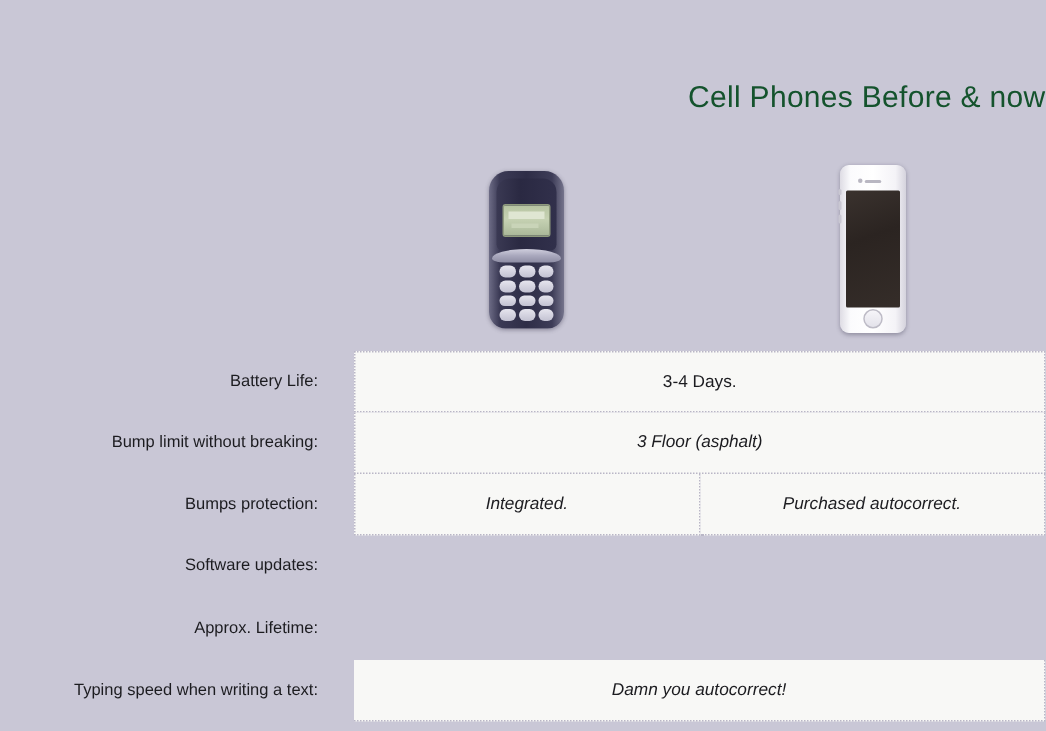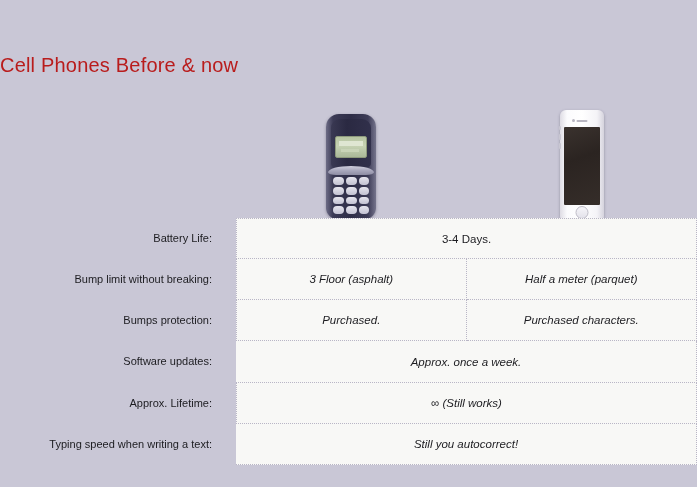--- a/index.html
+++ b/index.html
@@ -13,23 +13,23 @@
   #page{
     position:absolute;inset:0;
     background:#c9c7d6;
   }
 
   
   .title{
     position:absolute;
     left:0;right:0;
     top:54px;
-    text-align:left;
+    text-align:right;
     font-size:20px;
-    color:#b91c1c;
+    color:#14532d;
     letter-spacing:0.2px;
     white-space:nowrap;
   }
 
   
   .phones{
     position:absolute;
     left:236px;
     top:104px;
     width:461px;
@@ -177,21 +177,21 @@
     border-radius:1px;
   }
   .iphone-vol.v1{top:24px;height:6px;}
   .iphone-vol.v2{top:33px;height:6px;}
   .iphone-vol.v3{top:16px;height:4px;}
 
   
   .table{
     position:absolute;
     left:236px;
-    top:218px;
+    top:234px;
     width:461px;
     height:247px;
   }
   .row{
     display:flex;
     height:41.16px;
     box-sizing:border-box;
   }
   .rowlabel{
     position:absolute;
@@ -274,39 +274,36 @@
   <div class="table">
 
     <div class="row">
       <div class="rowlabel">Battery Life:</div>
       <div class="cell first">3-4 Days.</div>
     </div>
 
     <div class="row">
       <div class="rowlabel">Bump limit without breaking:</div>
       <div class="cell first">3 Floor (asphalt)</div>
-      <div class="cell">Half a meter (parquet)</div>
     </div>
 
     <div class="row">
       <div class="rowlabel">Bumps protection:</div>
-      <div class="cell first">Purchased.</div>
-      <div class="cell">Purchased characters.</div>
+      <div class="cell first">Integrated.</div>
+      <div class="cell">Purchased autocorrect.</div>
     </div>
 
     <div class="row">
       <div class="rowlabel">Software updates:</div>
-      <div class="cell">Approx. once a week.</div>
     </div>
 
     <div class="row">
       <div class="rowlabel">Approx. Lifetime:</div>
-      <div class="cell first">∞ (Still works)</div>
     </div>
 
     <div class="row">
       <div class="rowlabel">Typing speed when writing a text:</div>
-      <div class="cell">Still you autocorrect!</div>
+      <div class="cell">Damn you autocorrect!</div>
     </div>
 
   </div>
 
 </div>
 
 </body></html>

